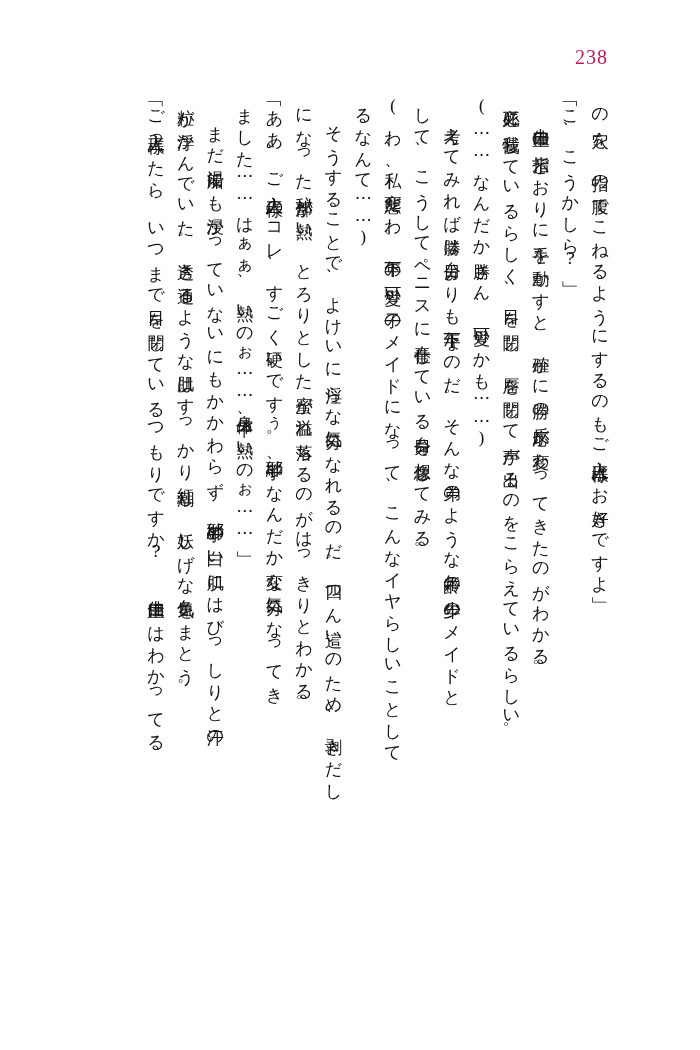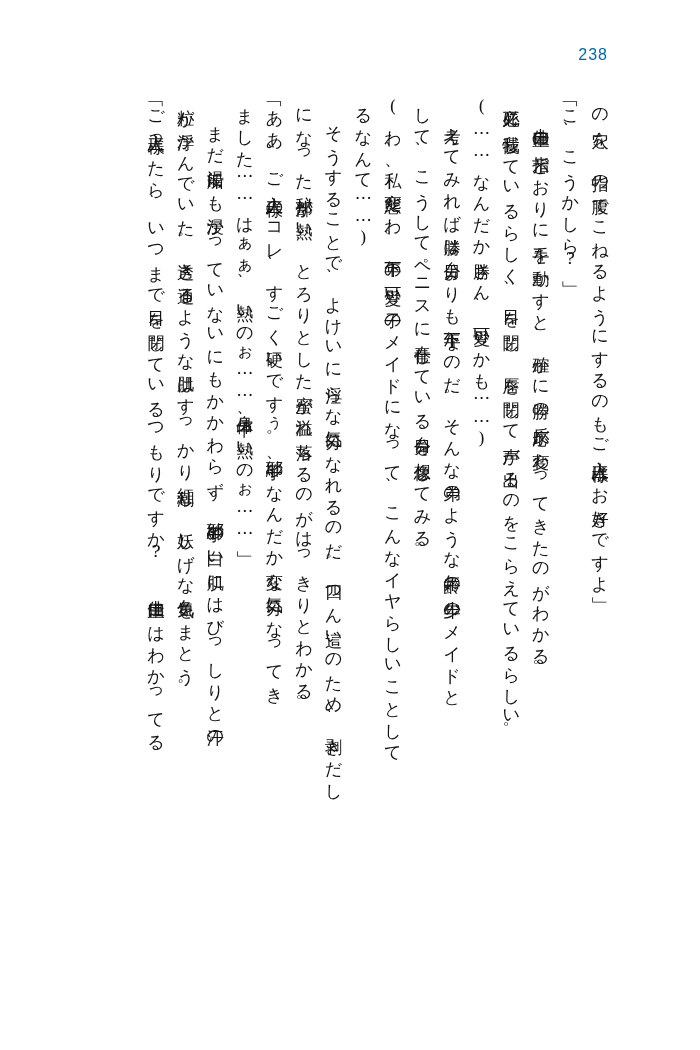--- a/index.html
+++ b/index.html
@@ -18,24 +18,24 @@
     position: relative;
     width: 700px;
     height: 1050px;
     background: #ffffff;
     box-sizing: border-box;
   }
   .page-number {
     position: absolute;
     top: 46px;
     right: 92px;
-    font-size: 16px;
+    font-size: 20px;
     letter-spacing: 1px;
-    color: #0369a1;
-    font-family: Liberation Sans, sans-serif;
+    color: #be185d;
+    font-family: Liberation Serif, serif;
   }
   .text-body {
     position: absolute;
     top: 96px;
     right: 92px;
     bottom: 60px;
     left: 54px;
     display: flex;
     flex-direction: row-reverse;
     justify-content: flex-start;

